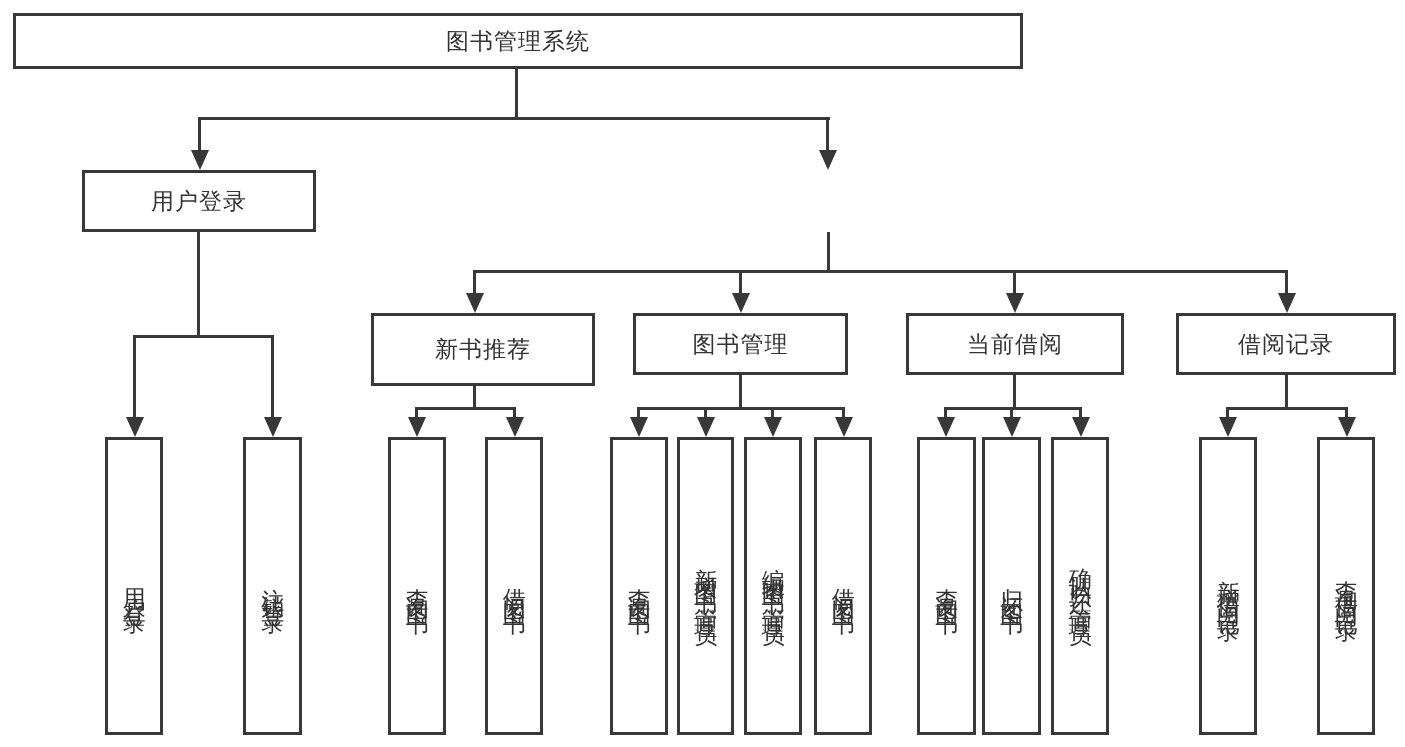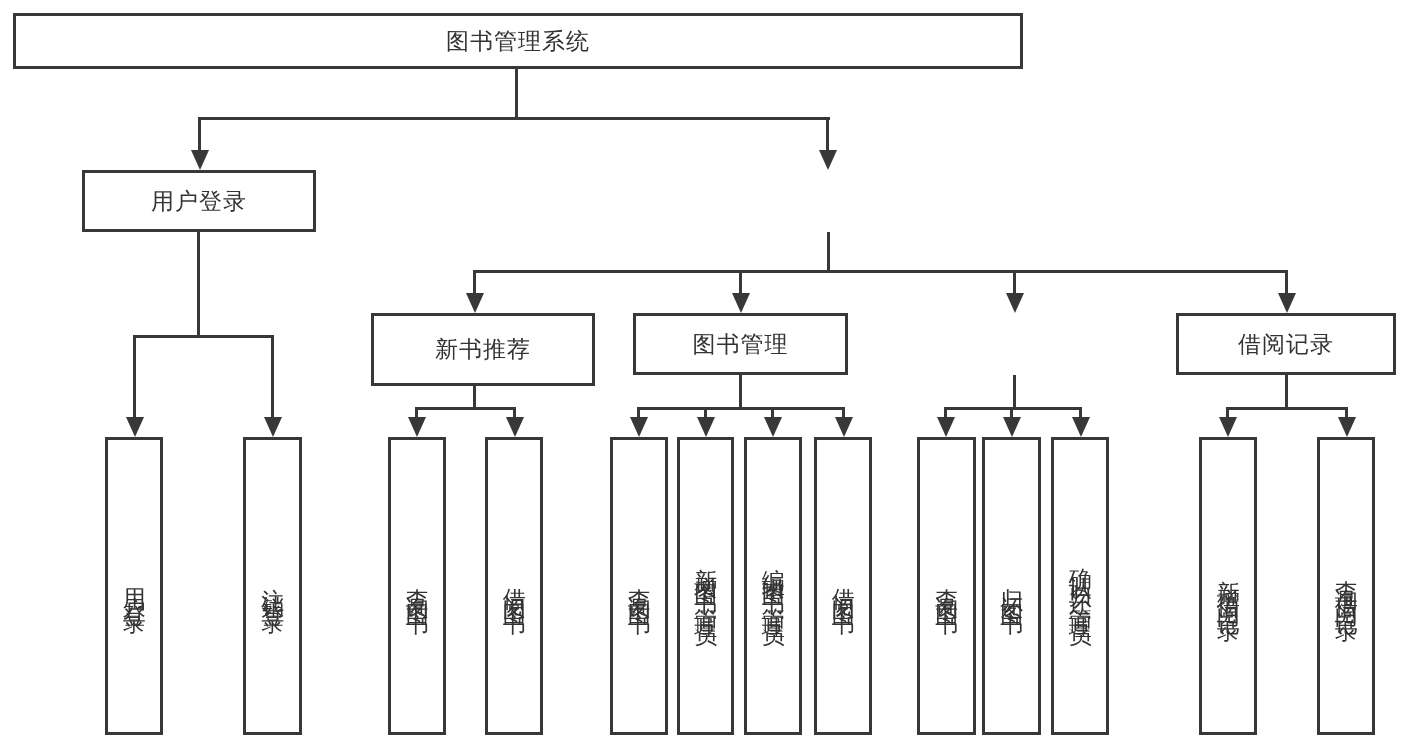--- a/index.html
+++ b/index.html
@@ -90,20 +90,23 @@
   <div class="a" style="left:1006px;top:293px"></div>
   <div class="v" style="left:1285px;top:270px;height:23px"></div>
   <div class="a" style="left:1278px;top:293px"></div>
 
   <div class="n" style="left:371px;top:313px;width:224px;height:73px">
     <span class="lbl">新书推荐</span>
   </div>
   <div class="n" style="left:633px;top:313px;width:215px;height:62px">
     <span class="lbl">图书管理</span>
   </div>
+  <div class="n" style="left:906px;top:313px;width:218px;height:62px">
+    <span class="lbl">当前借阅</span>
+  </div>
   <div class="n" style="left:1176px;top:313px;width:220px;height:62px">
     <span class="lbl">借阅记录</span>
   </div>
 
   <div class="v" style="left:473px;top:375px;height:35px"></div>
   <div class="h" style="left:415px;top:407px;width:101px"></div>
   <div class="v" style="left:415px;top:407px;height:10px"></div>
   <div class="a" style="left:408px;top:417px"></div>
   <div class="v" style="left:513px;top:407px;height:10px"></div>
   <div class="a" style="left:506px;top:417px"></div>

